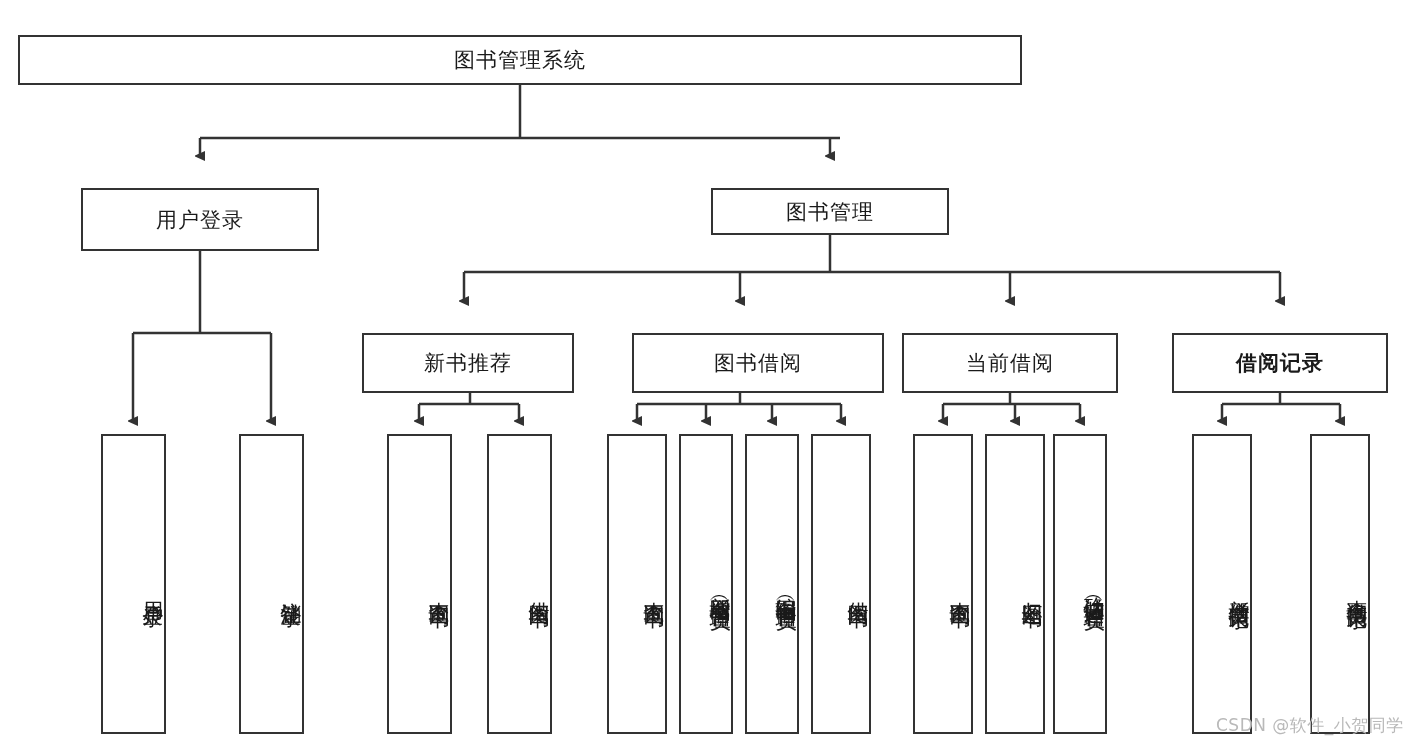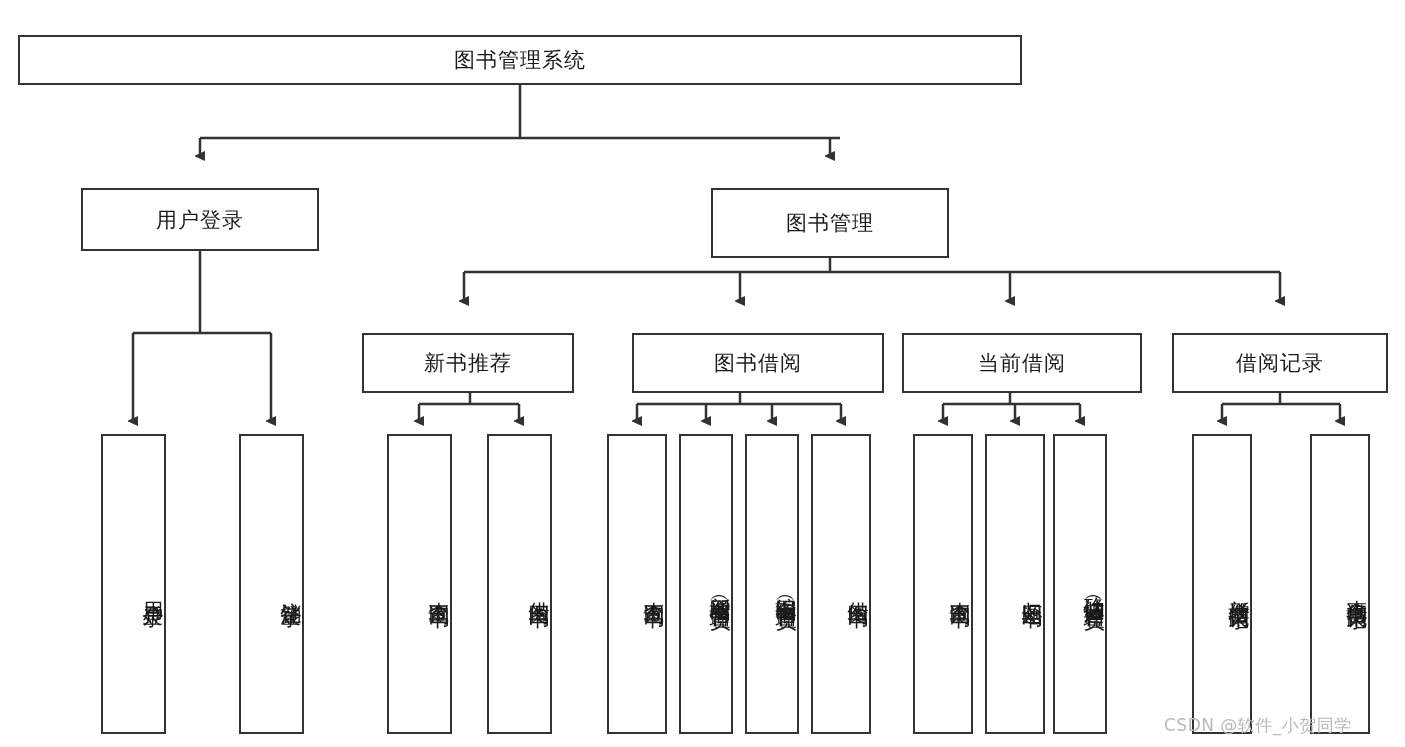--- a/index.html
+++ b/index.html
@@ -130,33 +130,33 @@
     </g>
   </svg>
 
   <div id="node-layer">
       <div class="node horizontal" style="left: 18px; top: 16px; width: 1004px; height: 50px;">
         <span class="node-label">图书管理系统</span>
       </div>
       <div class="node horizontal" style="left: 81px; top: 169px; width: 238px; height: 63px;">
         <span class="node-label">用户登录</span>
       </div>
-      <div class="node horizontal" style="left: 711px; top: 169px; width: 238px; height: 70px;">
+      <div class="node horizontal" style="left: 711px; top: 169px; width: 238px; height: 47px;">
         <span class="node-label">图书管理</span>
       </div>
       <div class="node horizontal" style="left: 362px; top: 314px; width: 212px; height: 60px;">
         <span class="node-label">新书推荐</span>
       </div>
       <div class="node horizontal" style="left: 632px; top: 314px; width: 252px; height: 60px;">
         <span class="node-label">图书借阅</span>
       </div>
-      <div class="node horizontal" style="left: 902px; top: 314px; width: 240px; height: 60px;">
+      <div class="node horizontal" style="left: 902px; top: 314px; width: 216px; height: 60px;">
         <span class="node-label">当前借阅</span>
       </div>
-      <div class="node horizontal" style="left: 1172px; top: 314px; width: 216px; height: 60px;">
+      <div class="node horizontal" style="left: 1172px; top: 314px; width: 216px; height: 60px; font-weight: bold;">
         <span class="node-label">借阅记录</span>
       </div>
       <div class="node vertical" style="left: 101px; top: 434px; width: 65px; height: 300px;">
         <span class="node-label">用户登录</span>
       </div>
       <div class="node vertical" style="left: 239px; top: 434px; width: 65px; height: 300px;">
         <span class="node-label">注销登录</span>
       </div>
       <div class="node vertical" style="left: 387px; top: 434px; width: 65px; height: 300px;">
         <span class="node-label">查询图书</span>
@@ -186,15 +186,15 @@
         <span class="node-label">确认归还（管理员）</span>
       </div>
       <div class="node vertical" style="left: 1192px; top: 434px; width: 60px; height: 300px;">
         <span class="node-label">新增借阅记录</span>
       </div>
       <div class="node vertical" style="left: 1310px; top: 434px; width: 60px; height: 300px;">
         <span class="node-label">查询借阅记录</span>
       </div>
     </div>
 
-  <div class="watermark" style="left: 1164px; top: 714px;">CSDN @软件_小贺同学</div>
+  <div class="watermark" style="left: 1216px; top: 714px;">CSDN @软件_小贺同学</div>
 
 </div>
 
 </body></html>

